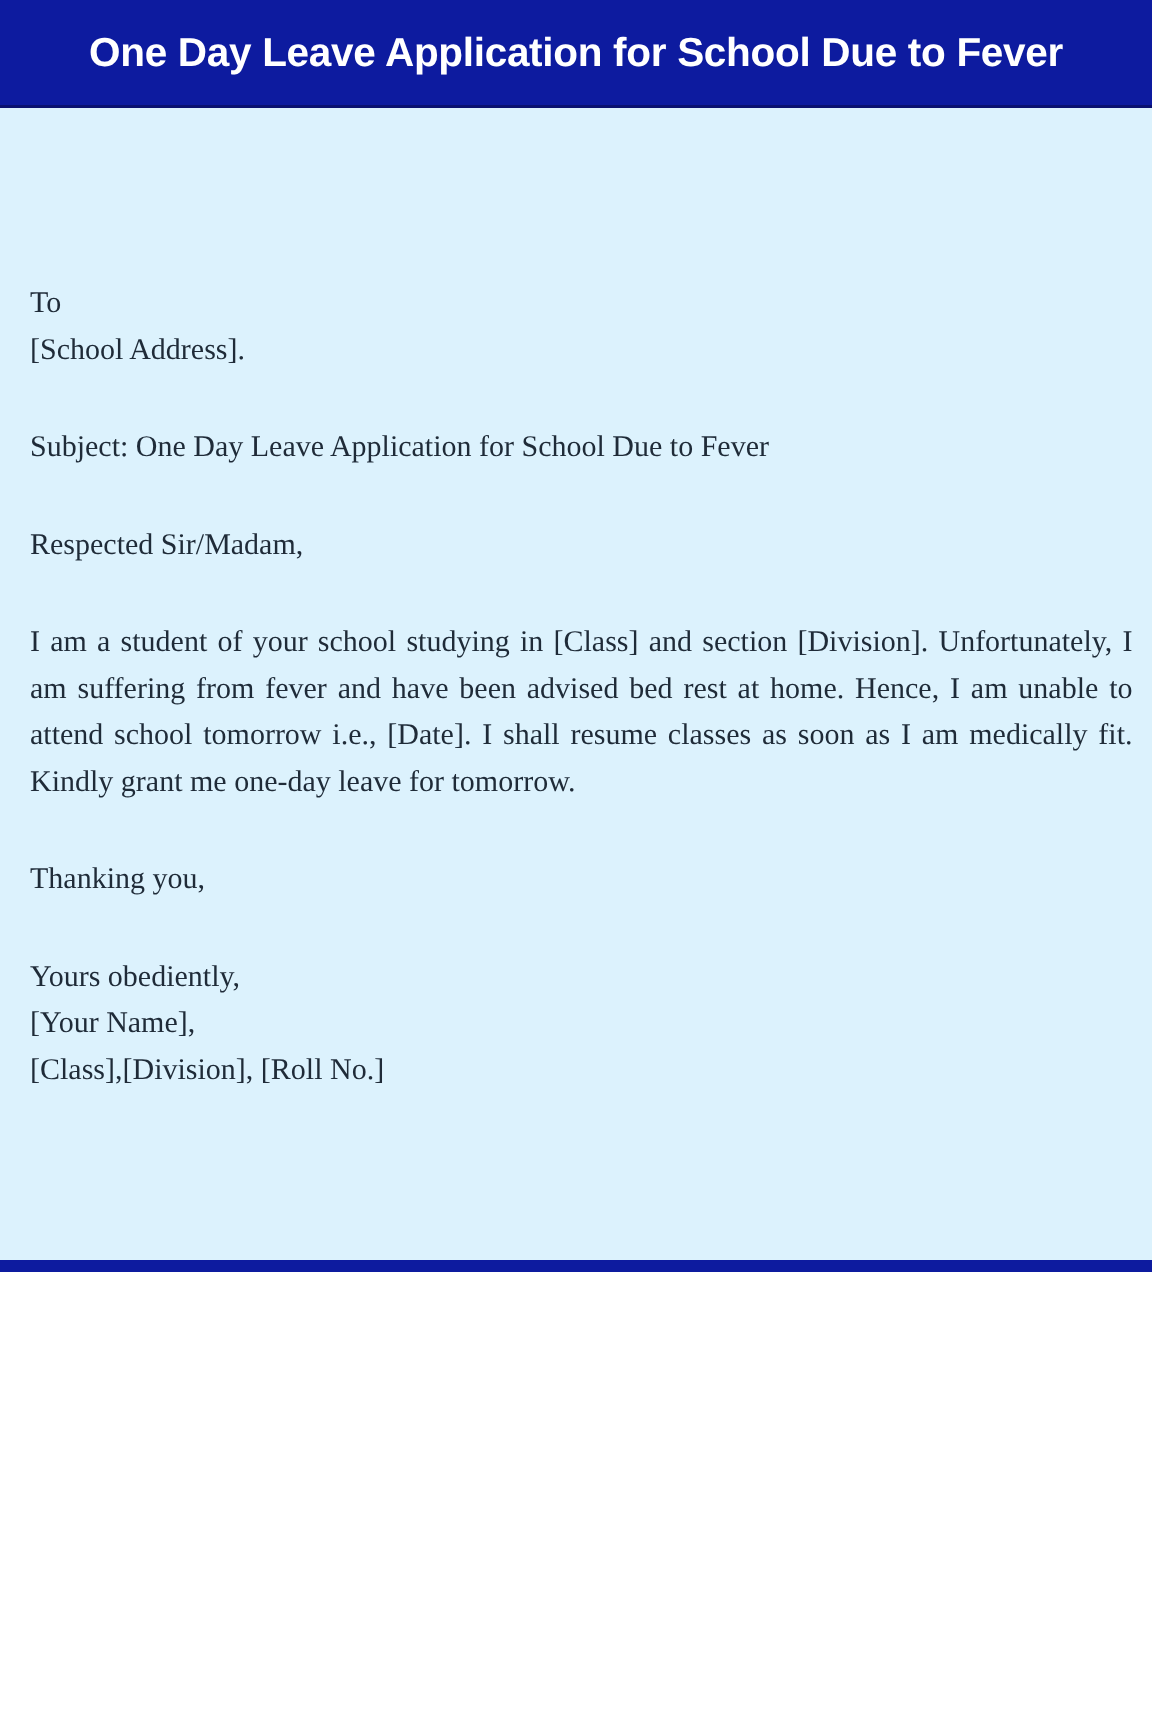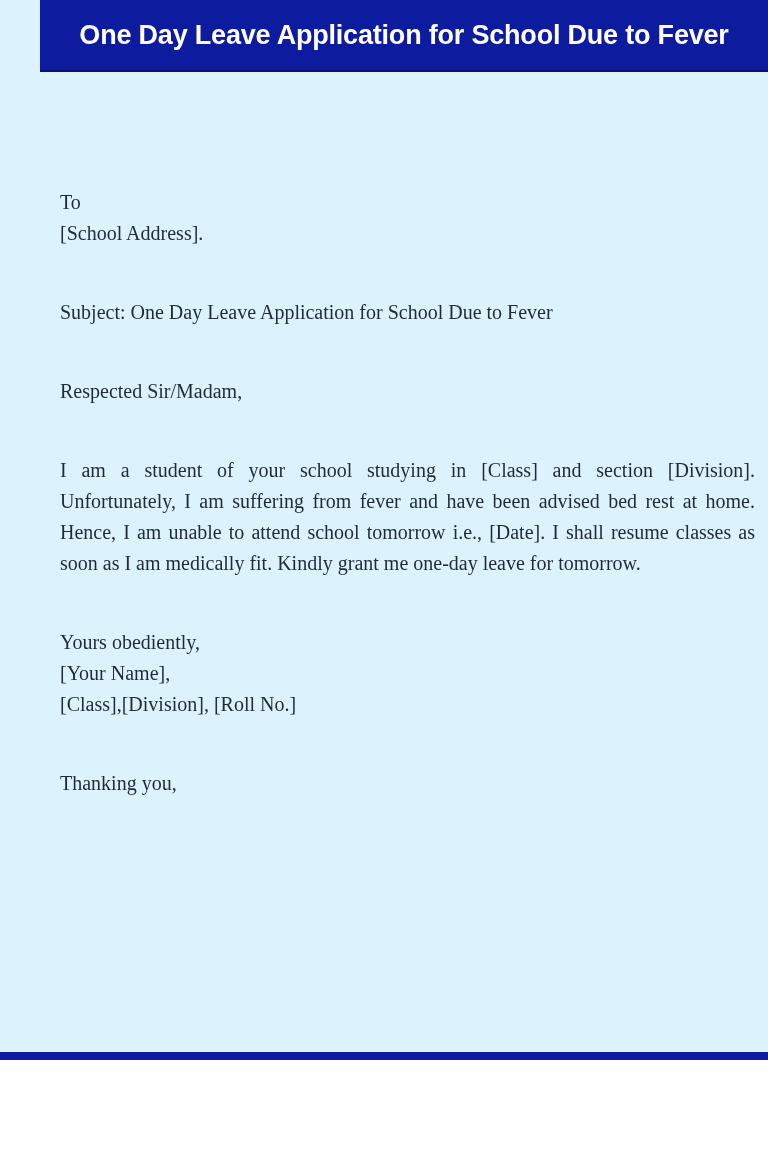--- a/index.html
+++ b/index.html
@@ -3,24 +3,23 @@
 <meta charset="utf-8">
 <style>
   * { margin: 0; padding: 0; box-sizing: border-box; }
   body {
     font-family: "Liberation Sans", sans-serif;
     background: #ffffff;
   }
   .page {
     position: relative;
     width: 768px;
-    height: 1060px;
+    height: 848px;
     background: var(--page-bg, #dcf2fd);
     overflow: hidden;
-    padding-left: 40px;
   }
   .header {
     height: 72px;
     background: var(--header-bg, #0d1b9f);
     display: flex;
     align-items: center;
     justify-content: center;
     border-bottom: 2px solid #0a1170;
   }
   .title {
@@ -30,21 +29,21 @@
     letter-spacing: -0.2px;
     white-space: nowrap;
   }
   .letter {
     padding: 115px 13px 0 20px;
     font-size: 20px;
     line-height: 31px;
     color: var(--text, #1f2b38);
     font-family: Liberation Serif, serif;
   }
-  .letter .gap { margin-top: 48px; }
+  .letter .gap { margin-top: 34px; }
   .body-par { text-align: justify; }
   .bottom-bar {
     position: absolute;
     left: 0;
     bottom: 0;
     width: 100%;
     height: 8px;
     background: var(--bottom-bar, #0d1b9f);
   }
   .logo {
@@ -80,27 +79,27 @@
       <div>To</div>
       <div>[School Address].</div>
     </div>
 
     <div class="gap">Subject: One Day Leave Application for School Due to Fever</div>
 
     <div class="gap">Respected Sir/Madam,</div>
 
     <p class="gap body-par">I am a student of your school studying in [Class] and section [Division]. Unfortunately, I am suffering from fever and have been advised bed rest at home. Hence, I am unable to attend school tomorrow i.e., [Date]. I shall resume classes as soon as I am medically fit. Kindly grant me one-day leave for tomorrow.</p>
 
+    <div class="gap">Thanking you,</div>
+
     <div class="gap">
       <div>Yours obediently,</div>
       <div>[Your Name],</div>
       <div>[Class],[Division], [Roll No.]</div>
     </div>
-
-    <div class="gap">Thanking you,</div>
   </div>
 
   <div class="logo">
     <svg class="logo-icon" width="27" height="27" viewBox="0 0 27 27" aria-hidden="true">
       <circle cx="13.5" cy="13.5" r="13.5" fill="#1d3fae"></circle>
       <rect x="8" y="6.5" width="11" height="14" rx="2" fill="#ffffff"></rect>
       <line x1="10.5" y1="11" x2="16.5" y2="11" stroke="#1d3fae" stroke-width="1.8"></line>
       <line x1="10.5" y1="15.5" x2="16.5" y2="15.5" stroke="#1d3fae" stroke-width="1.8"></line>
     </svg>
     <span class="logo-text"><span class="blue">APPLICATION</span><span class="dark">FOX</span></span>

